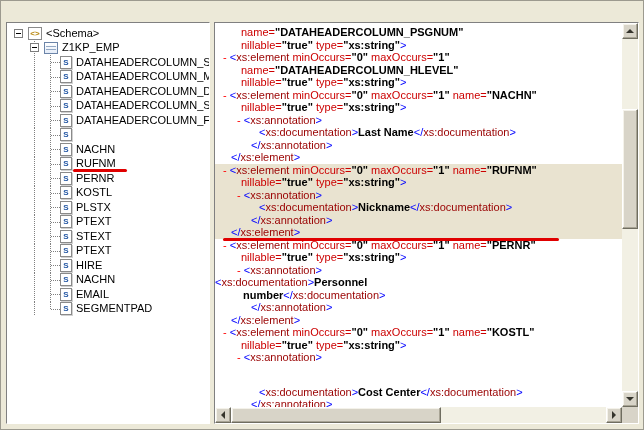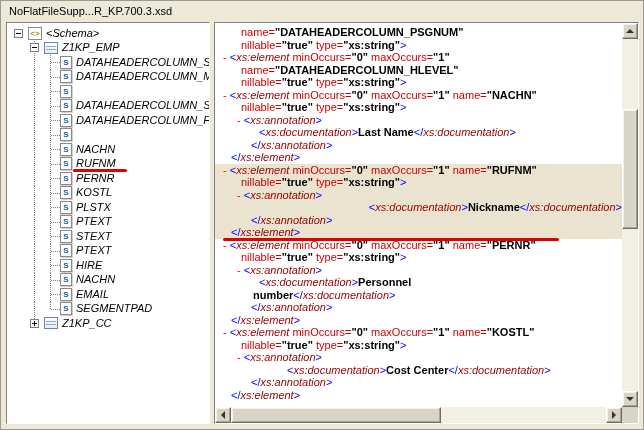--- a/index.html
+++ b/index.html
@@ -37,38 +37,38 @@
            display:flex; align-items:center; justify-content:center;
            font-size:8px; font-weight:bold; color:#2457a4; }
   .ticon.field  { width:12px; height:13px; background:#fff; border:1px solid #8a8a8a;
                   box-shadow:1px 1px 0 rgba(0,0,0,.18); }
   .ticon.record { width:14px; height:12px; background:linear-gradient(#fff,#e4ecf8);
                   border:1px solid #6b84a8; }
   .ticon.record::before { content:""; position:absolute; left:1px; right:1px; top:3px;
                   height:1px; background:#93a8c4; box-shadow:0 3px 0 #93a8c4; }
   .ticon.schema { width:14px; height:13px; background:#fff; border:1px solid #8a8a8a;
                   color:#b8860b; }
-  .tlabel { padding:0 3px 0 1px; white-space:nowrap; position:relative; line-height:13px;font-style:italic; }
+  .tlabel { padding:0 3px 0 1px; white-space:nowrap; position:relative; line-height:13px; }
   .tree-redline { position:absolute; left:-2px; right:-8px; bottom:-2px; height:3px;
                   background:var(--an,#e00000); border-radius:1.5px; display:block; }
 
   
   .splitter { position:absolute; left:209px; width:4px; top:21px; bottom:5px; }
 
   
   .code-panel { position:absolute; left:213px; right:4px; top:21px; bottom:5px;
                 background:#fff; border:1px solid;
                 border-color:#808080 #fff #fff #808080; overflow:hidden; }
   .code-view { position:absolute; left:0; top:0; right:16px; bottom:16px;
                overflow:hidden; padding-top:3px; font-size:11px; line-height:12.5px; }
   .cl { white-space:pre; position:relative; }
   .cl.hl { background:var(--hl,#e9e3d0); }
   .c-m { color:var(--mk,#ff0000); }
   .c-d { color:var(--dl,#0000ff); }
-  .c-e { color:var(--el,#990000);font-style:italic; }
+  .c-e { color:var(--el,#990000); }
   .c-a { color:var(--at,#cc0000); }
   .c-v, .c-t { color:#000; font-weight:bold; }
   .c-p { color:#000; }
   .code-redline { position:absolute; top:11.5px; height:3px; background:var(--an,#e00000);
                   border-radius:1.5px; display:block; z-index:2; }
 
   
   .vscroll { position:absolute; top:0; right:0; width:16px; bottom:16px; background:#f2f0e4; }
   .hscroll { position:absolute; left:0; right:16px; bottom:0; height:16px; background:#f2f0e4; }
   .sb-btn  { position:absolute; width:16px; height:16px; background:#d8d4c8;
@@ -90,23 +90,20 @@
   .tri-up    { transform:translate(-50%,-50%); border:4px solid transparent; border-top:none;  border-bottom:4px solid #35342c; }
   .tri-down  { transform:translate(-50%,-50%); border:4px solid transparent; border-bottom:none; border-top:4px solid #35342c; }
   .tri-left  { transform:translate(-50%,-50%); border:4px solid transparent; border-left:none;  border-right:4px solid #35342c; }
   .tri-right { transform:translate(-50%,-50%); border:4px solid transparent; border-right:none; border-left:4px solid #35342c; }
 </style>
 </head>
 <body>
 
 <div class="window">
 
-  <div class="titlebar">
-    <span>NoFlatFileSupp...R_KP.700.3.xsd</span>
-  </div>
 
   <div class="tree-panel">
     <div id="tree" class="tree">
         <div class="tree-row">
           <span class="cg">
             <span class="exp"></span>
           </span>
           <span class="ticon schema">&lt;&gt;</span>
           <span class="tlabel">&lt;Schema&gt;</span>
         </div>
@@ -130,20 +127,21 @@
           <span class="cg v"></span>
           <span class="cg tj"></span>
           <span class="ticon field">S</span>
           <span class="tlabel">DATAHEADERCOLUMN_M</span>
         </div>
         <div class="tree-row">
           <span class="cg"></span>
           <span class="cg v"></span>
           <span class="cg tj"></span>
           <span class="ticon field">S</span>
+          <span class="tlabel">DATAHEADERCOLUMN_D</span>
         </div>
         <div class="tree-row">
           <span class="cg"></span>
           <span class="cg v"></span>
           <span class="cg tj"></span>
           <span class="ticon field">S</span>
           <span class="tlabel">DATAHEADERCOLUMN_S</span>
         </div>
         <div class="tree-row">
           <span class="cg"></span>
@@ -234,28 +232,20 @@
           <span class="cg tj"></span>
           <span class="ticon field">S</span>
           <span class="tlabel">EMAIL</span>
         </div>
         <div class="tree-row">
           <span class="cg"></span>
           <span class="cg v"></span>
           <span class="cg lj"></span>
           <span class="ticon field">S</span>
           <span class="tlabel">SEGMENTPAD</span>
-        </div>
-        <div class="tree-row">
-          <span class="cg"></span>
-          <span class="cg vt">
-            <span class="exp plus"></span>
-          </span>
-          <span class="ticon record"></span>
-          <span class="tlabel">Z1KP_CC</span>
         </div>
       </div>
   </div>
 
   <div class="splitter"></div>
 
   <div class="code-panel">
     <div id="code-lines" class="code-view">
         <div class="cl" style="padding-left: 26px;"><span class="c-a">name=</span><span class="c-v">"DATAHEADERCOLUMN_PSGNUM"</span></div>
         <div class="cl" style="padding-left: 26px;"><span class="c-a">nillable=</span><span class="c-v">"true"</span><span class="c-p"> </span><span class="c-a">type=</span><span class="c-v">"xs:string"</span><span class="c-d">&gt;</span></div>
@@ -264,34 +254,34 @@
         <div class="cl" style="padding-left: 26px;"><span class="c-a">nillable=</span><span class="c-v">"true"</span><span class="c-p"> </span><span class="c-a">type=</span><span class="c-v">"xs:string"</span><span class="c-d">&gt;</span></div>
         <div class="cl" style="padding-left: 8px;"><span class="c-m">- </span><span class="c-d">&lt;</span><span class="c-e">xs:element</span><span class="c-p"> </span><span class="c-a">minOccurs=</span><span class="c-v">"0"</span><span class="c-p"> </span><span class="c-a">maxOccurs=</span><span class="c-v">"1"</span><span class="c-p"> </span><span class="c-a">name=</span><span class="c-v">"NACHN"</span></div>
         <div class="cl" style="padding-left: 26px;"><span class="c-a">nillable=</span><span class="c-v">"true"</span><span class="c-p"> </span><span class="c-a">type=</span><span class="c-v">"xs:string"</span><span class="c-d">&gt;</span></div>
         <div class="cl" style="padding-left: 22px;"><span class="c-m">- </span><span class="c-d">&lt;</span><span class="c-e">xs:annotation</span><span class="c-d">&gt;</span></div>
         <div class="cl" style="padding-left: 44px;"><span class="c-d">&lt;</span><span class="c-e">xs:documentation</span><span class="c-d">&gt;</span><span class="c-t">Last Name</span><span class="c-d">&lt;/</span><span class="c-e">xs:documentation</span><span class="c-d">&gt;</span></div>
         <div class="cl" style="padding-left: 36px;"><span class="c-d">&lt;/</span><span class="c-e">xs:annotation</span><span class="c-d">&gt;</span></div>
         <div class="cl" style="padding-left: 16px;"><span class="c-d">&lt;/</span><span class="c-e">xs:element</span><span class="c-d">&gt;</span></div>
         <div class="cl hl" style="padding-left: 8px;"><span class="c-m">- </span><span class="c-d">&lt;</span><span class="c-e">xs:element</span><span class="c-p"> </span><span class="c-a">minOccurs=</span><span class="c-v">"0"</span><span class="c-p"> </span><span class="c-a">maxOccurs=</span><span class="c-v">"1"</span><span class="c-p"> </span><span class="c-a">name=</span><span class="c-v">"RUFNM"</span></div>
         <div class="cl hl" style="padding-left: 26px;"><span class="c-a">nillable=</span><span class="c-v">"true"</span><span class="c-p"> </span><span class="c-a">type=</span><span class="c-v">"xs:string"</span><span class="c-d">&gt;</span></div>
         <div class="cl hl" style="padding-left: 22px;"><span class="c-m">- </span><span class="c-d">&lt;</span><span class="c-e">xs:annotation</span><span class="c-d">&gt;</span></div>
-        <div class="cl hl" style="padding-left: 44px; text-align: right;"><span class="c-d">&lt;</span><span class="c-e">xs:documentation</span><span class="c-d">&gt;</span><span class="c-t">Nickname</span><span class="c-d">&lt;/</span><span class="c-e">xs:documentation</span><span class="c-d">&gt;</span></div>
+        <div class="cl hl" style="padding-left: 44px;"><span class="c-d">&lt;</span><span class="c-e">xs:documentation</span><span class="c-d">&gt;</span><span class="c-t">Nickname</span><span class="c-d">&lt;/</span><span class="c-e">xs:documentation</span><span class="c-d">&gt;</span></div>
         <div class="cl hl" style="padding-left: 36px;"><span class="c-d">&lt;/</span><span class="c-e">xs:annotation</span><span class="c-d">&gt;</span></div>
         <div class="cl hl" style="padding-left: 16px;"><span class="c-d">&lt;/</span><span class="c-e">xs:element</span><span class="c-d">&gt;</span><i class="code-redline" style="left: 8px; width: 336px;"></i></div>
         <div class="cl" style="padding-left: 8px;"><span class="c-m">- </span><span class="c-d">&lt;</span><span class="c-e">xs:element</span><span class="c-p"> </span><span class="c-a">minOccurs=</span><span class="c-v">"0"</span><span class="c-p"> </span><span class="c-a">maxOccurs=</span><span class="c-v">"1"</span><span class="c-p"> </span><span class="c-a">name=</span><span class="c-v">"PERNR"</span></div>
         <div class="cl" style="padding-left: 26px;"><span class="c-a">nillable=</span><span class="c-v">"true"</span><span class="c-p"> </span><span class="c-a">type=</span><span class="c-v">"xs:string"</span><span class="c-d">&gt;</span></div>
         <div class="cl" style="padding-left: 22px;"><span class="c-m">- </span><span class="c-d">&lt;</span><span class="c-e">xs:annotation</span><span class="c-d">&gt;</span></div>
-        <div class="cl" style="padding-left: 44px;"><span class="c-d">&lt;</span><span class="c-e">xs:documentation</span><span class="c-d">&gt;</span><span class="c-t">Personnel</span></div>
-        <div class="cl" style="padding-left: 38px;"><span class="c-t">number</span><span class="c-d">&lt;/</span><span class="c-e">xs:documentation</span><span class="c-d">&gt;</span></div>
+        <div class="cl" style=""><span class="c-d">&lt;</span><span class="c-e">xs:documentation</span><span class="c-d">&gt;</span><span class="c-t">Personnel</span></div>
+        <div class="cl" style="padding-left: 28px;"><span class="c-t">number</span><span class="c-d">&lt;/</span><span class="c-e">xs:documentation</span><span class="c-d">&gt;</span></div>
         <div class="cl" style="padding-left: 36px;"><span class="c-d">&lt;/</span><span class="c-e">xs:annotation</span><span class="c-d">&gt;</span></div>
         <div class="cl" style="padding-left: 16px;"><span class="c-d">&lt;/</span><span class="c-e">xs:element</span><span class="c-d">&gt;</span></div>
         <div class="cl" style="padding-left: 8px;"><span class="c-m">- </span><span class="c-d">&lt;</span><span class="c-e">xs:element</span><span class="c-p"> </span><span class="c-a">minOccurs=</span><span class="c-v">"0"</span><span class="c-p"> </span><span class="c-a">maxOccurs=</span><span class="c-v">"1"</span><span class="c-p"> </span><span class="c-a">name=</span><span class="c-v">"KOSTL"</span></div>
         <div class="cl" style="padding-left: 26px;"><span class="c-a">nillable=</span><span class="c-v">"true"</span><span class="c-p"> </span><span class="c-a">type=</span><span class="c-v">"xs:string"</span><span class="c-d">&gt;</span></div>
         <div class="cl" style="padding-left: 22px;"><span class="c-m">- </span><span class="c-d">&lt;</span><span class="c-e">xs:annotation</span><span class="c-d">&gt;</span></div>
-        <div class="cl" style="padding-left: 72px;"><span class="c-d">&lt;</span><span class="c-e">xs:documentation</span><span class="c-d">&gt;</span><span class="c-t">Cost Center</span><span class="c-d">&lt;/</span><span class="c-e">xs:documentation</span><span class="c-d">&gt;</span></div>
+        <div class="cl" style="padding-left: 44px; margin-top: 22px;"><span class="c-d">&lt;</span><span class="c-e">xs:documentation</span><span class="c-d">&gt;</span><span class="c-t">Cost Center</span><span class="c-d">&lt;/</span><span class="c-e">xs:documentation</span><span class="c-d">&gt;</span></div>
         <div class="cl" style="padding-left: 36px;"><span class="c-d">&lt;/</span><span class="c-e">xs:annotation</span><span class="c-d">&gt;</span></div>
         <div class="cl" style="padding-left: 16px;"><span class="c-d">&lt;/</span><span class="c-e">xs:element</span><span class="c-d">&gt;</span></div>
       </div>
 
     <div class="vscroll">
       <div class="sb-btn up">
           <i class="tri tri-up"></i>
         </div>
       <div class="vtrack">
         <div class="sb-thumb vert"></div>

